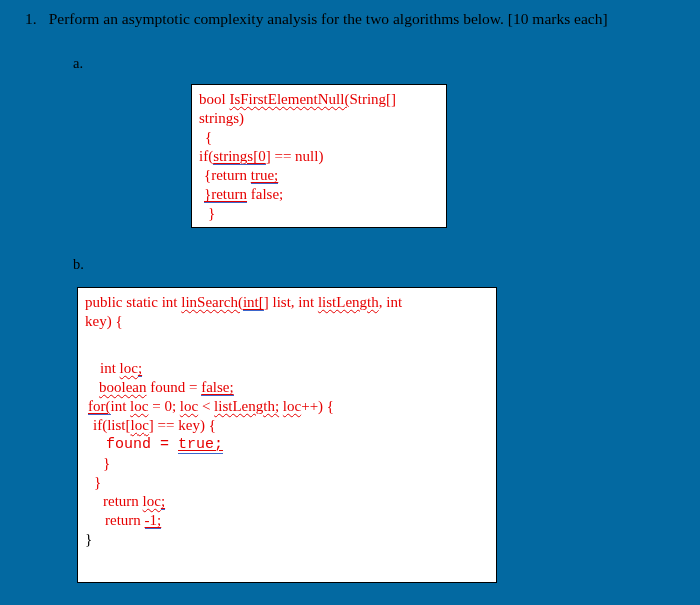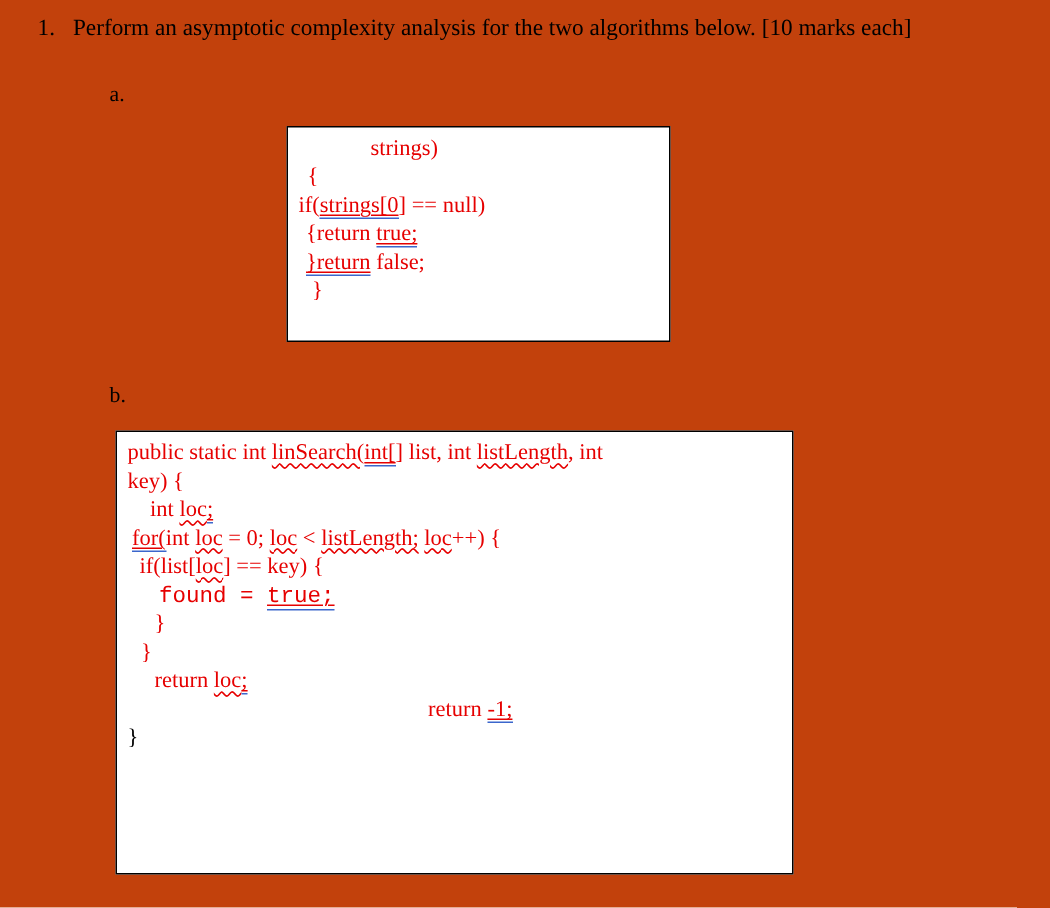--- a/index.html
+++ b/index.html
@@ -10,21 +10,21 @@
   body {
     width: 700px;
     height: 605px;
     font-family: "Liberation Serif", serif;
     color: #000;
   }
   .page {
     position: relative;
     width: 700px;
     height: 605px;
-    background: #c2410c;
+    background: #0369a1;
     overflow: hidden;
   }
   .question {
     position: absolute;
     left: 25px;
     top: 10px;
     font-size: 15.5px;
     white-space: nowrap;
     color: #000;
   }
@@ -49,21 +49,21 @@
     color: #e60000;
     overflow: hidden;
   }
   .box-a {
     left: 191px; top: 84px;
     width: 256px; height: 144px;
     padding: 5px 6px 0 7px;
   }
   .box-b {
     left: 77px; top: 287px;
-    width: 452px; height: 296px;
+    width: 420px; height: 296px;
     padding: 5px 6px 0 7px;
   }
   .code-line { white-space: pre; }
   .seg { white-space: pre; }
   .mark-spell {
     text-decoration: underline wavy;
     text-decoration-color: #e60000;
     text-decoration-thickness: 1px;
     text-underline-offset: 2px;
   }
@@ -81,37 +81,39 @@
 
 <div class="page">
 
   <div class="question">
     <span class="qnum">1.</span><span>Perform an asymptotic complexity analysis for the two algorithms below. [10 marks each]</span>
   </div>
 
   <div class="part-label label-a">a.</div>
 
   <div class="code-box box-a">
-      <div class="code-line" style="padding-left: 0px; margin-left: 48px;"><span class="seg mark-none">strings)</span></div>
+      <div class="code-line" style="padding-left: 0px;"><span class="seg mark-none">bool </span><span class="seg mark-spell">IsFirstElementNull(</span><span class="seg mark-none">String[]</span></div>
+      <div class="code-line" style="padding-left: 0px;"><span class="seg mark-none">strings)</span></div>
       <div class="code-line" style="padding-left: 6px;"><span class="seg mark-none">{</span></div>
       <div class="code-line" style="padding-left: 0px;"><span class="seg mark-none">if(</span><span class="seg mark-grammar">strings[0</span><span class="seg mark-none">] == null)</span></div>
       <div class="code-line" style="padding-left: 5px;"><span class="seg mark-none">{return </span><span class="seg mark-grammar">true;</span></div>
       <div class="code-line" style="padding-left: 5px;"><span class="seg mark-grammar">}return</span><span class="seg mark-none"> false;</span></div>
       <div class="code-line" style="padding-left: 9px;"><span class="seg mark-none">}</span></div>
     </div>
 
   <div class="part-label label-b">b.</div>
 
   <div class="code-box box-b">
       <div class="code-line" style="padding-left: 0px;"><span class="seg mark-none">public static int </span><span class="seg mark-spell">linSearch(</span><span class="seg mark-grammar">int[</span><span class="seg mark-none">] list, int </span><span class="seg mark-spell">listLength</span><span class="seg mark-none">, int</span></div>
       <div class="code-line" style="padding-left: 0px;"><span class="seg mark-none">key) {</span></div>
-      <div class="code-line" style="padding-left: 15px;"><span class="seg mark-none">int </span><span class="seg mark-spell">loc</span><span class="seg mark-grammar">;</span></div>
+      <div class="code-line" style="padding-left: 15px; margin-top: 28px;"><span class="seg mark-none">int </span><span class="seg mark-spell">loc</span><span class="seg mark-grammar">;</span></div>
+      <div class="code-line" style="padding-left: 14px;"><span class="seg mark-spell">boolean</span><span class="seg mark-none"> found = </span><span class="seg mark-grammar">false;</span></div>
       <div class="code-line" style="padding-left: 3px;"><span class="seg mark-grammar">for(</span><span class="seg mark-none">int </span><span class="seg mark-spell">loc</span><span class="seg mark-none"> = 0; </span><span class="seg mark-spell">loc</span><span class="seg mark-none"> &lt; </span><span class="seg mark-spell">listLength;</span><span class="seg mark-none"> </span><span class="seg mark-spell">loc</span><span class="seg mark-none">++) {</span></div>
       <div class="code-line" style="padding-left: 8px;"><span class="seg mark-none">if(list[</span><span class="seg mark-spell">loc</span><span class="seg mark-none">] == key) {</span></div>
       <div class="code-line" style="padding-left: 21px; font-family: Liberation Mono, monospace;"><span class="seg mark-none">found = </span><span class="seg mark-grammar">true;</span></div>
       <div class="code-line" style="padding-left: 18px;"><span class="seg mark-none">}</span></div>
       <div class="code-line" style="padding-left: 9px;"><span class="seg mark-none">}</span></div>
       <div class="code-line" style="padding-left: 18px;"><span class="seg mark-none">return </span><span class="seg mark-spell">loc</span><span class="seg mark-grammar">;</span></div>
-      <div class="code-line" style="padding-left: 20px; text-align: center;"><span class="seg mark-none">return </span><span class="seg mark-grammar">-1;</span></div>
+      <div class="code-line" style="padding-left: 20px;"><span class="seg mark-none">return </span><span class="seg mark-grammar">-1;</span></div>
       <div class="code-line" style="padding-left: 0px;"><span class="seg mark-none ink">}</span></div>
     </div>
 
 </div>
 
 </body></html>

